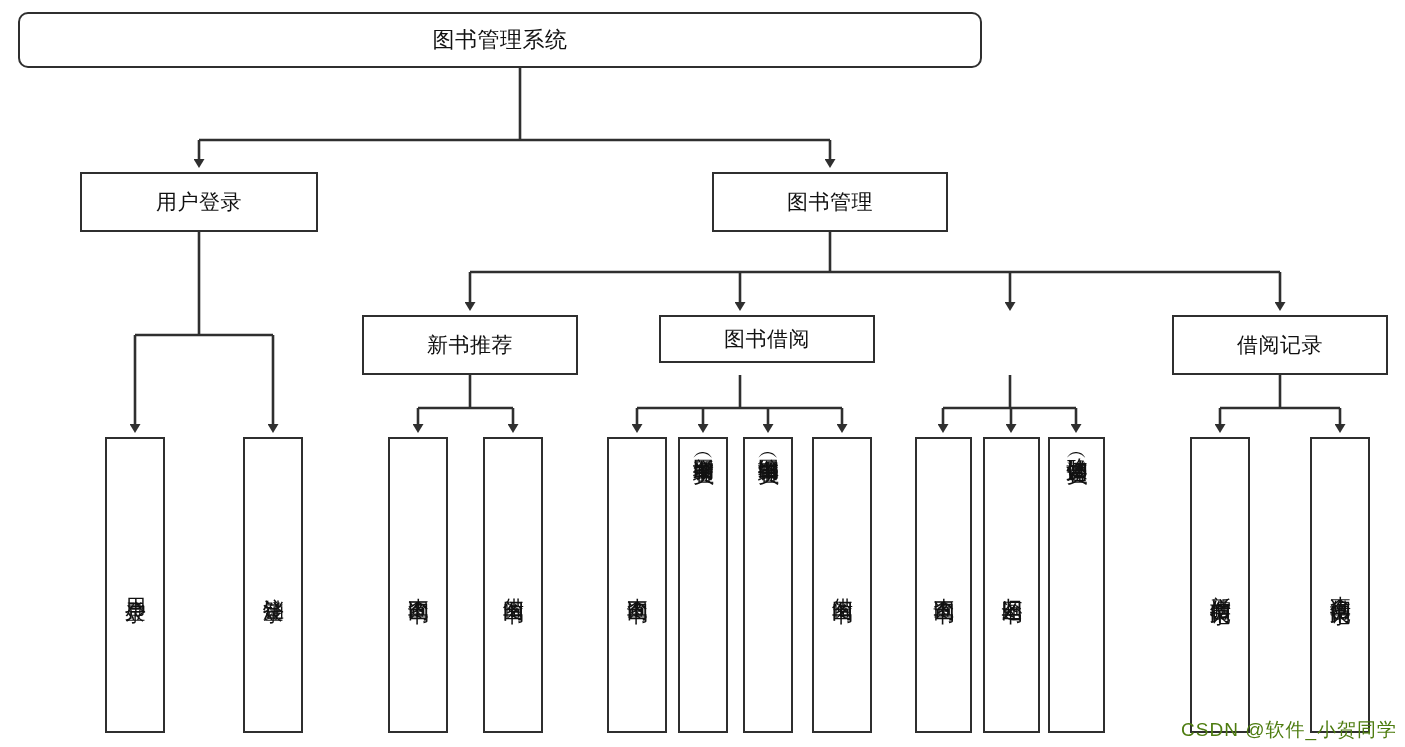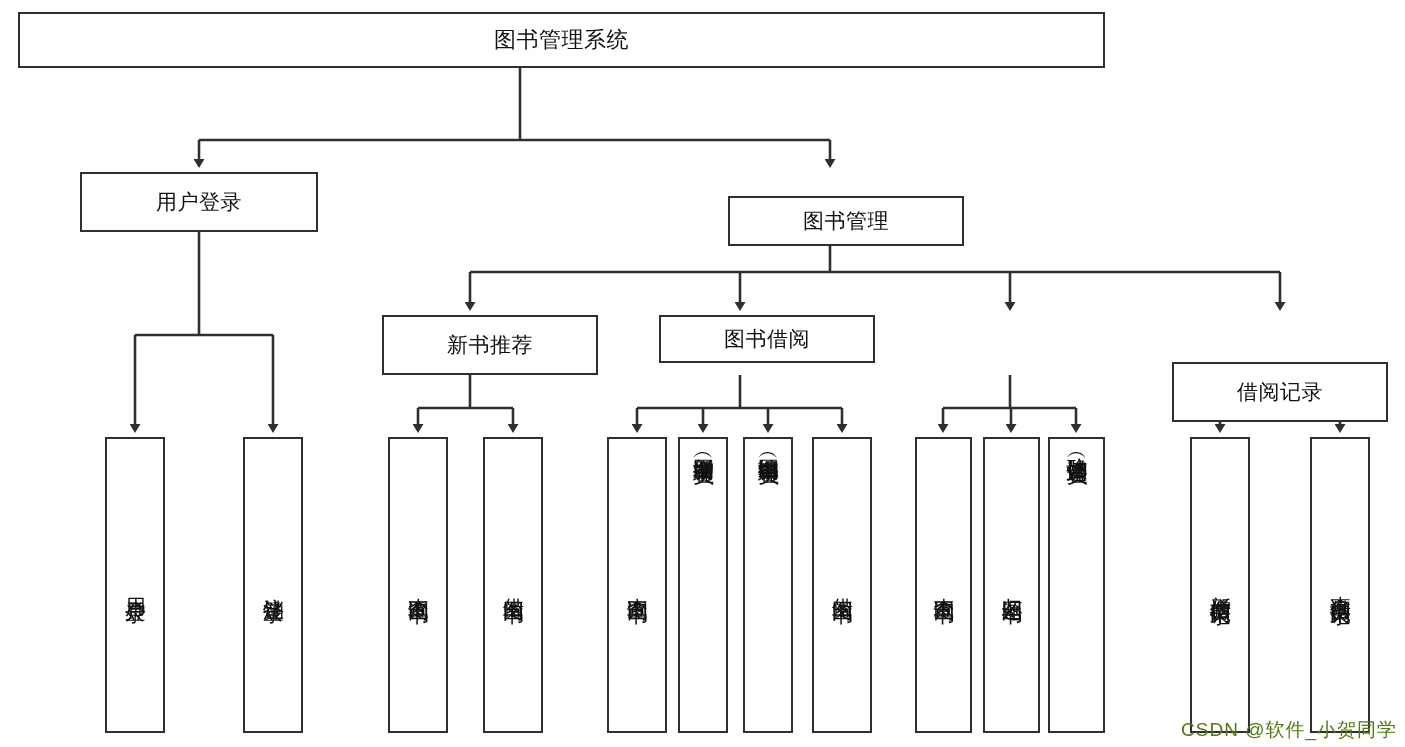--- a/index.html
+++ b/index.html
@@ -133,38 +133,38 @@
       <path d="M1011,408 L1011,425" marker-end="url(#arrow)"></path>
       <path d="M1076,408 L1076,425" marker-end="url(#arrow)"></path>
 
       <path d="M1280,375 L1280,408"></path>
       <path d="M1220,408 L1340,408"></path>
       <path d="M1220,408 L1220,425" marker-end="url(#arrow)"></path>
       <path d="M1340,408 L1340,425" marker-end="url(#arrow)"></path>
     </g>
   </svg>
 
-  <div class="node h root" style="left:18px; top:12px; width:1087px; height:56px;">
+  <div class="node h root" style="left:18px; top:12px; width:964px; height:56px;border-radius:10px;">
     <span class="node-label">图书管理系统</span>
   </div>
 
   <div class="node h" style="left:80px; top:172px; width:238px; height:60px;">
     <span class="node-label">用户登录</span>
   </div>
-  <div class="node h" style="left:728px; top:172px; width:236px; height:50px;margin-top:24px;">
+  <div class="node h" style="left:712px; top:172px; width:236px; height:60px;">
     <span class="node-label">图书管理</span>
   </div>
 
-  <div class="node h" style="left:362px; top:315px; width:216px; height:60px;margin-left:20px;">
+  <div class="node h" style="left:362px; top:315px; width:216px; height:60px;">
     <span class="node-label">新书推荐</span>
   </div>
   <div class="node h" style="left:659px; top:315px; width:216px; height:48px;">
     <span class="node-label">图书借阅</span>
   </div>
-  <div class="node h" style="left:1172px; top:315px; width:216px; height:60px;margin-top:47px;">
+  <div class="node h" style="left:1172px; top:315px; width:216px; height:60px;">
     <span class="node-label">借阅记录</span>
   </div>
 
   <div class="node v" style="left:105px; top:437px; width:60px; height:296px;">
     <span class="node-label">用户登录</span>
   </div>
   <div class="node v" style="left:243px; top:437px; width:60px; height:296px;">
     <span class="node-label">注销登录</span>
   </div>
 

